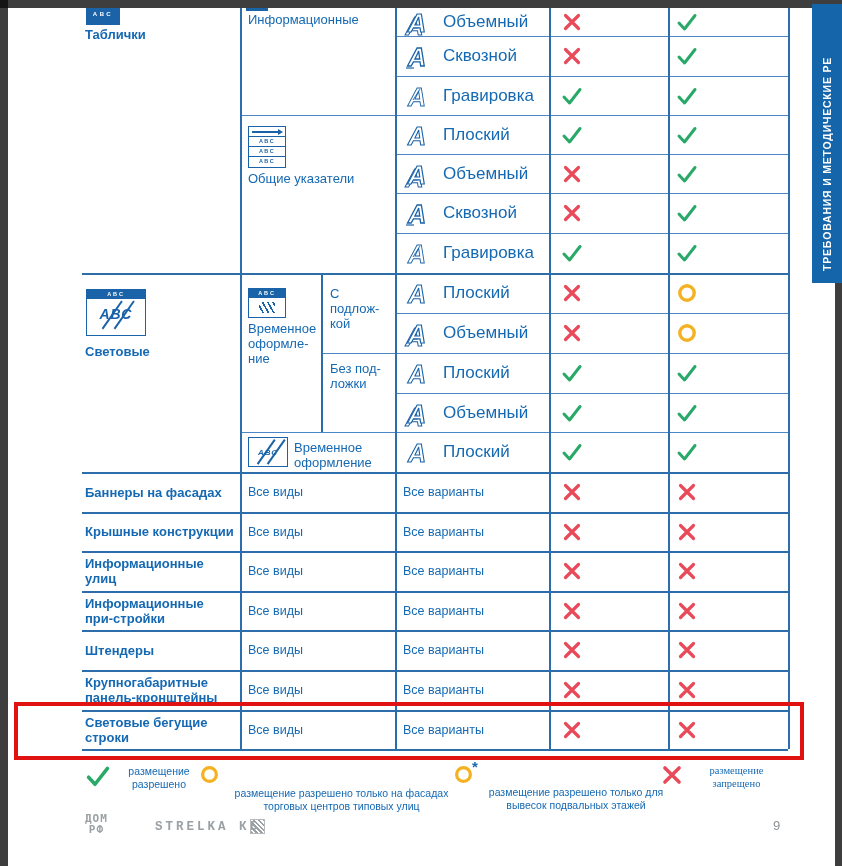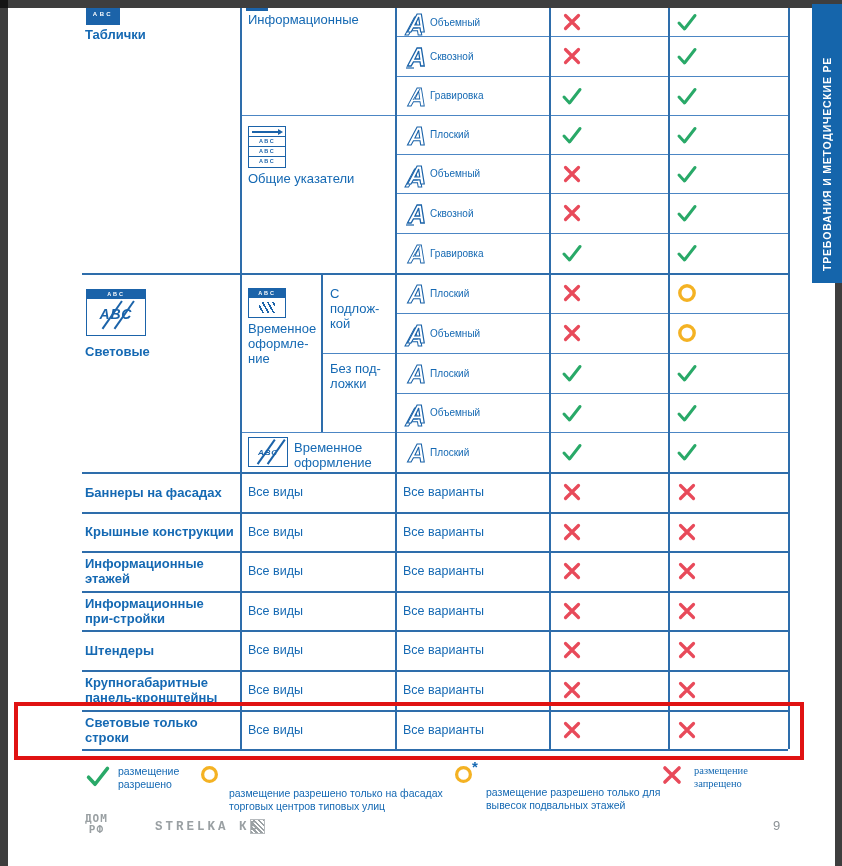--- a/index.html
+++ b/index.html
@@ -18,39 +18,39 @@
     writing-mode:vertical-rl;transform:rotate(180deg);height:100%;box-sizing:border-box;
     padding-top:12px;display:block;margin:0 auto;
     color:#ffffff;font-size:10.5px;font-weight:bold;letter-spacing:0.8px;white-space:nowrap;
   }
   .hline{position:absolute;height:1px;background:#4c86c4;z-index:1;}
   .hline.sec{height:2px;background:#2e6dab;}
   .vline{position:absolute;width:1.5px;background:#2e6dab;z-index:1;}
   .cell-label{position:absolute;color:#1569b3;font-size:13px;line-height:15px;z-index:2;}
   .bold{font-weight:bold;}
   .row-flex{position:absolute;display:flex;align-items:center;z-index:2;}
-  .type-label{color:#1569b3;font-size:10px;}
+  .type-label{color:#1569b3;font-size:17px;margin-left:13px;}
   .simple-cat{color:#1569b3;font-size:13px;line-height:15px;font-weight:bold;}
   .plain-val{color:#1569b3;font-size:12.5px;}
   
   .icon-box{position:absolute;z-index:2;box-sizing:border-box;}
   .blue-rect{background:#1b63a9;color:#fff;text-align:center;font-size:6px;letter-spacing:2.5px;font-weight:bold;}
   .outline-box{border:1.5px solid #1b63a9;background:#fff;}
   .icon-header{background:#1b63a9;color:#fff;text-align:center;font-size:5.5px;letter-spacing:2px;font-weight:bold;line-height:9px;height:9px;}
   .abc-row{color:#1b63a9;text-align:center;font-size:5.5px;letter-spacing:1.5px;font-weight:bold;line-height:9px;border-top:1px solid #1b63a9;}
   .arrow-band{position:relative;height:9px;}
   .arrow-band .shaft{position:absolute;left:3px;right:5px;top:4px;height:1.5px;background:#1b63a9;}
   .arrow-band .head{position:absolute;right:2px;top:1.5px;width:0;height:0;border-left:5px solid #1b63a9;border-top:3.5px solid transparent;border-bottom:3.5px solid transparent;}
   .vitr-abc{position:absolute;left:0;right:0;top:16px;text-align:center;color:#1b63a9;
     font-weight:bold;font-style:italic;font-size:14px;letter-spacing:1px;}
   .diag{position:absolute;background:#1b63a9;transform:rotate(-55deg);}
   .slashes{position:absolute;width:16px;height:11px;
     background:repeating-linear-gradient(60deg,transparent 0 3px,#1b63a9 3px 4.6px);}
   .small-abc{position:absolute;left:0;right:0;text-align:center;color:#1b63a9;font-weight:bold;font-style:italic;font-size:8px;letter-spacing:1px;}
-  .legend-text{position:absolute;color:#1569b3;font-size:10.5px;line-height:12.5px;z-index:2;}
+  .legend-text{position:absolute;color:#1569b3;font-size:10.5px;line-height:12.5px;z-index:2;text-align:center;}
   .legend-ast{position:absolute;color:#1569b3;font-size:15px;font-weight:bold;z-index:2;}
   .highlight{position:absolute;left:14px;top:702px;width:782px;height:50px;border:4px solid #e01212;z-index:40;background:transparent;}
   .footer-brand{position:absolute;left:155px;top:820px;color:#9aa0a3;font-size:12.5px;letter-spacing:3px;
     font-family:"Liberation Mono",monospace;font-weight:bold;z-index:2;}
   .hatch-sq{position:absolute;left:250px;top:819px;width:13px;height:13px;z-index:2;
     background:repeating-linear-gradient(45deg,#9aa0a3 0 1.5px,transparent 1.5px 3.5px);border:1px solid #b6babd;}
   .domrf{position:absolute;left:85px;top:813px;color:#9aa0a3;z-index:2;
     font-family:"DejaVu Sans Mono",monospace;font-weight:bold;font-size:11px;line-height:11px;letter-spacing:1px;text-align:center;}
   .page-num{position:absolute;left:773px;top:818px;color:#8c9296;font-size:13px;z-index:2;}
   svg{display:block;}
@@ -400,21 +400,21 @@
       <svg width="22" height="22" viewBox="0 0 22 22">
         <path d="M4.5 4.5 L17.5 17.5 M17.5 4.5 L4.5 17.5" stroke="#e84a5a" stroke-width="3.2" fill="none" stroke-linecap="round"></path>
       </svg>
     </div>
     <div class="row-flex" style="left: 668px; top: 512px; width: 120px; height: 39px; padding-left: 8px; box-sizing: border-box;">
       <svg width="22" height="22" viewBox="0 0 22 22">
         <path d="M4.5 4.5 L17.5 17.5 M17.5 4.5 L4.5 17.5" stroke="#e84a5a" stroke-width="3.2" fill="none" stroke-linecap="round"></path>
       </svg>
     </div>
     <div class="row-flex" style="left: 85px; top: 551px; width: 155px; height: 40px;">
-      <span class="simple-cat" style="width: 150px;">Информационные этажей</span>
+      <span class="simple-cat" style="width: 150px;">Информационные улиц</span>
     </div>
     <div class="row-flex" style="left: 248px; top: 551px; width: 140px; height: 40px;">
       <span class="plain-val">Все виды</span>
     </div>
     <div class="row-flex" style="left: 403px; top: 551px; width: 140px; height: 40px;">
       <span class="plain-val">Все варианты</span>
     </div>
     <div class="row-flex" style="left: 549px; top: 551px; width: 119px; height: 40px; padding-left: 12px; box-sizing: border-box;">
       <svg width="22" height="22" viewBox="0 0 22 22">
         <path d="M4.5 4.5 L17.5 17.5 M17.5 4.5 L4.5 17.5" stroke="#e84a5a" stroke-width="3.2" fill="none" stroke-linecap="round"></path>
@@ -476,21 +476,21 @@
       <svg width="22" height="22" viewBox="0 0 22 22">
         <path d="M4.5 4.5 L17.5 17.5 M17.5 4.5 L4.5 17.5" stroke="#e84a5a" stroke-width="3.2" fill="none" stroke-linecap="round"></path>
       </svg>
     </div>
     <div class="row-flex" style="left: 668px; top: 670px; width: 120px; height: 40px; padding-left: 8px; box-sizing: border-box;">
       <svg width="22" height="22" viewBox="0 0 22 22">
         <path d="M4.5 4.5 L17.5 17.5 M17.5 4.5 L4.5 17.5" stroke="#e84a5a" stroke-width="3.2" fill="none" stroke-linecap="round"></path>
       </svg>
     </div>
     <div class="row-flex" style="left: 85px; top: 710px; width: 155px; height: 39px;">
-      <span class="simple-cat" style="width: 150px;">Световые только строки</span>
+      <span class="simple-cat" style="width: 150px;">Световые бегущие строки</span>
     </div>
     <div class="row-flex" style="left: 248px; top: 710px; width: 140px; height: 39px;">
       <span class="plain-val">Все виды</span>
     </div>
     <div class="row-flex" style="left: 403px; top: 710px; width: 140px; height: 39px;">
       <span class="plain-val">Все варианты</span>
     </div>
     <div class="row-flex" style="left: 549px; top: 710px; width: 119px; height: 39px; padding-left: 12px; box-sizing: border-box;">
       <svg width="22" height="22" viewBox="0 0 22 22">
         <path d="M4.5 4.5 L17.5 17.5 M17.5 4.5 L4.5 17.5" stroke="#e84a5a" stroke-width="3.2" fill="none" stroke-linecap="round"></path>

